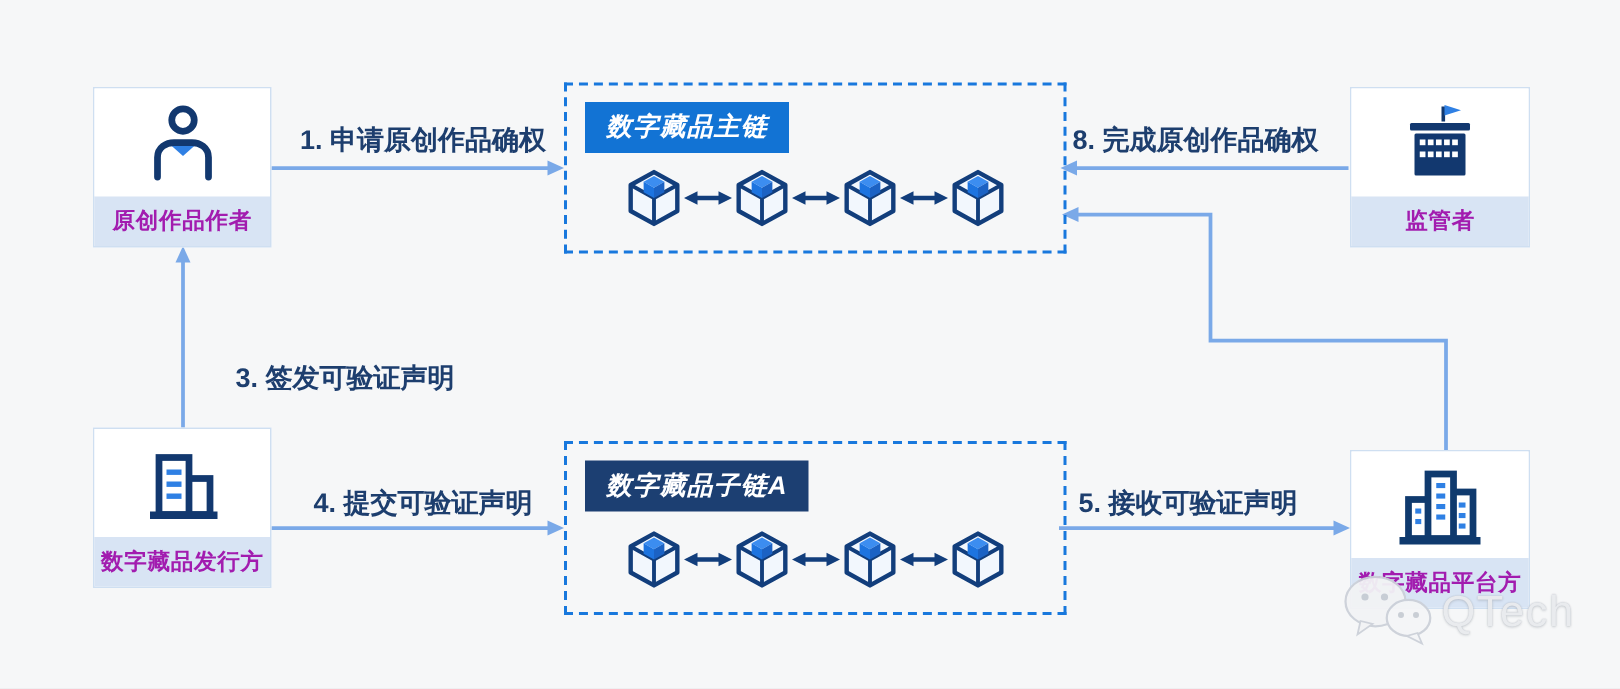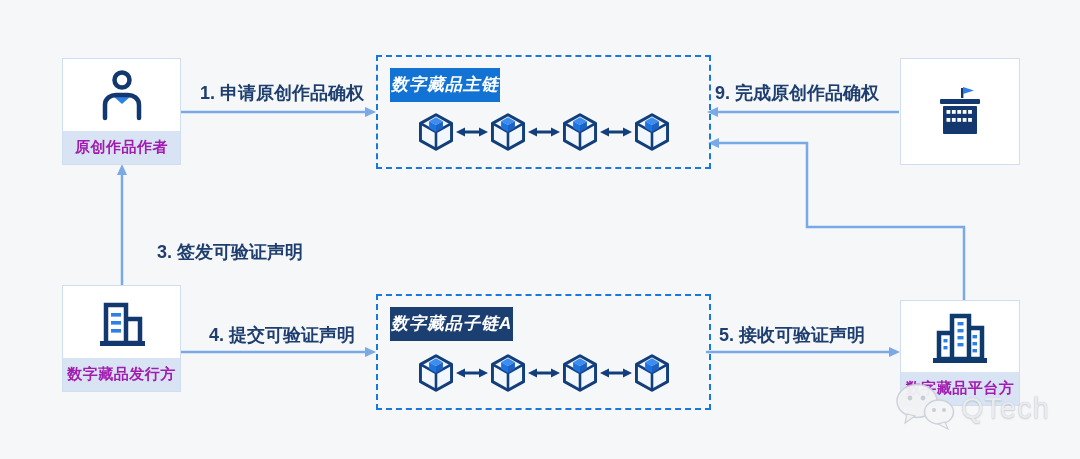--- a/index.html
+++ b/index.html
@@ -25,21 +25,21 @@
   #regulator{left:900px; top:58px;  width:118px; height:105px;}
   #issuer   {left:62px;  top:285px; width:117px; height:105px;}
   #platform {left:900px; top:300px; width:118px; height:104px;}
   
   .chain{
     position:absolute; border:2px dashed #1878dd; background:transparent;
   }
   #main-chain{left:376px; top:55px;  width:331px; height:110px;}
   #sub-chain {left:376px; top:294px; width:331px; height:112px;}
   .chain-badge{
-    position:absolute; left:12px; top:11px; padding:5px 1px 6px;
+    position:absolute; left:12px; top:11px; padding:5px 14px 6px;
     color:#ffffff; font-weight:bold; font-style:italic; font-size:17px;
     letter-spacing:1px; white-space:nowrap;
   }
   .badge-main{background:#1273d4;}
   .badge-sub {background:#1c3f72;}
   .chain-nodes{
     position:absolute; left:0; right:0; bottom:13px;
     display:flex; justify-content:center; align-items:center;
   }
   .chain-nodes svg{display:block;}
@@ -95,21 +95,21 @@
       <line class="flow-line" x1="706" y1="352" x2="891" y2="352"></line>
       <polygon class="flow-head" points="900,352 889,347 889,357"></polygon>
     </g>
     <g>
       <polyline class="flow-line" points="964,300 964,227 807,227 807,143 717,143"></polyline>
       <polygon class="flow-head" points="708,143 719,138 719,148"></polygon>
     </g>
   </svg>
 
   <div class="flow-label" id="flow-label-1">1. 申请原创作品确权</div>
-  <div class="flow-label" id="flow-label-2">9. 完成原创作品确权</div>
+  <div class="flow-label" id="flow-label-2">8. 完成原创作品确权</div>
   <div class="flow-label" id="flow-label-3">3. 签发可验证声明</div>
   <div class="flow-label" id="flow-label-4">4. 提交可验证声明</div>
   <div class="flow-label" id="flow-label-5">5. 接收可验证声明</div>
 
   <div class="entity" id="author">
     <div class="entity-icon">
       <svg width="56" height="56" viewBox="0 0 56 56">
         <circle cx="28" cy="13" r="7.5" fill="none" stroke="#12386f" stroke-width="4.5"></circle>
         <polygon points="19,29 28,37 37,29" fill="#2f80e4"></polygon>
         <path d="M11,51 V38 c0,-7 6,-10 11,-10 h12 c5,0 11,3 11,10 V51" fill="none" stroke="#12386f" stroke-width="4.5" stroke-linecap="round"></path>
@@ -132,20 +132,21 @@
             <rect x="33.7" y="26" width="3.8" height="3.8"></rect>
           <rect x="39.1" y="26" width="3.8" height="3.8"></rect>
           <rect x="17.5" y="34" width="3.8" height="3.8"></rect>
             <rect x="22.9" y="34" width="3.8" height="3.8"></rect>
           <rect x="28.3" y="34" width="3.8" height="3.8"></rect>
             <rect x="33.7" y="34" width="3.8" height="3.8"></rect>
           <rect x="39.1" y="34" width="3.8" height="3.8"></rect>
         </g>
       </svg>
     </div>
+    <div class="entity-label">监管者</div>
   </div>
 
   <div class="entity" id="issuer">
     <div class="entity-icon">
       <svg width="60" height="58" viewBox="0 0 60 58">
         <rect x="33" y="26" width="15" height="24" fill="#ffffff" stroke="#12386f" stroke-width="4.5"></rect>
         <rect x="14" y="12" width="20" height="38" fill="#ffffff" stroke="#12386f" stroke-width="4.5"></rect>
         <g fill="#2f80e4">
           <rect x="19" y="20" width="10" height="3.6"></rect>
           <rect x="19" y="28" width="10" height="3.6"></rect>

